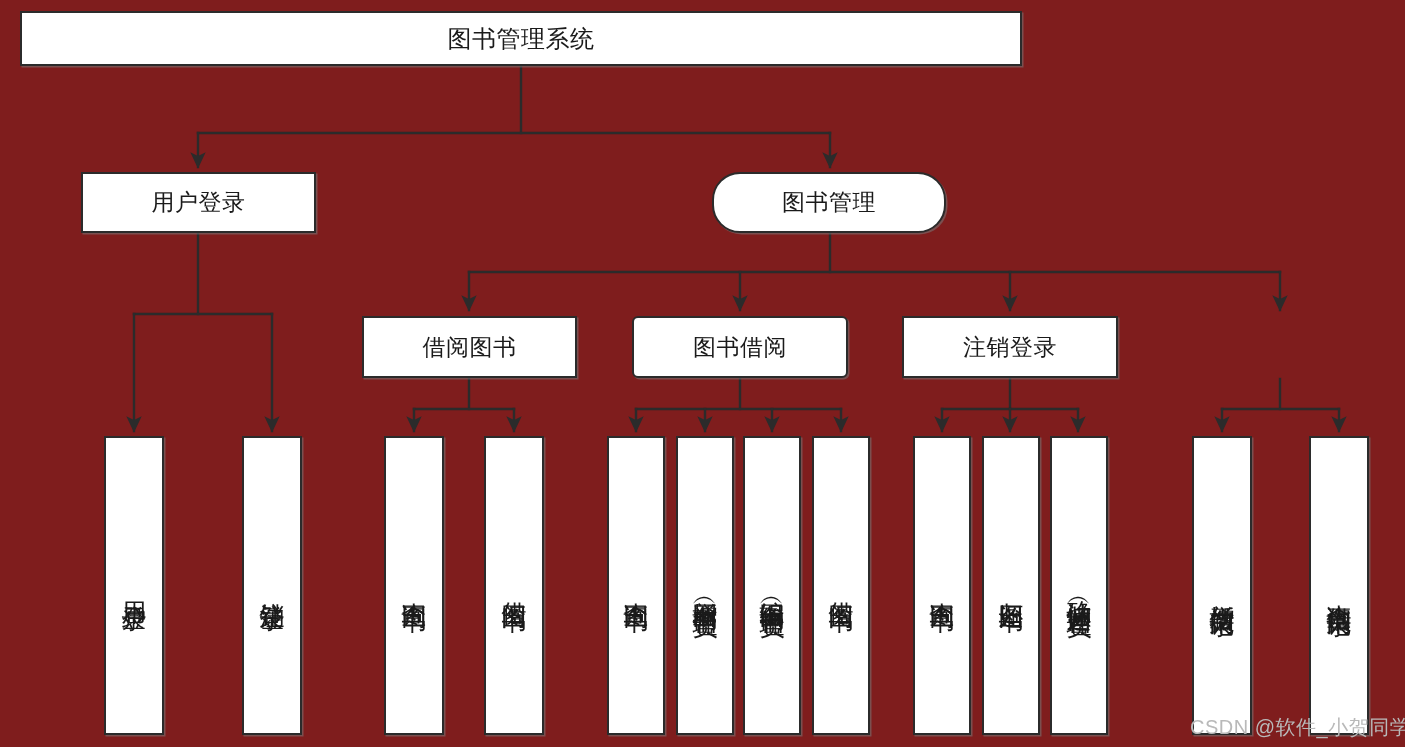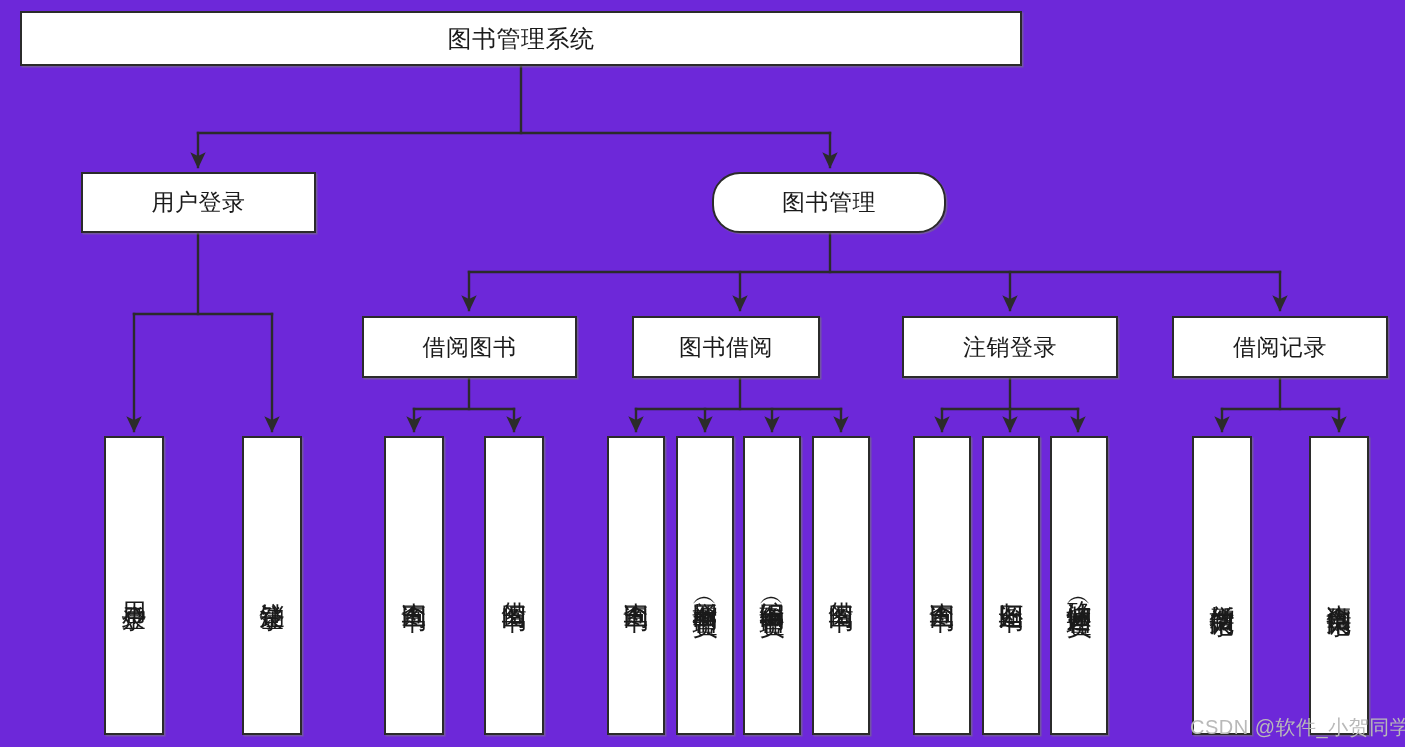--- a/index.html
+++ b/index.html
@@ -7,21 +7,21 @@
     padding: 0;
     background: #ffffff;
   }
   body {
     font-family: "Liberation Sans", "DejaVu Sans", sans-serif;
   }
   #canvas {
     position: relative;
     width: 1405px;
     height: 747px;
-    background: #6d28d9;
+    background: #7f1d1d;
     overflow: hidden;
   }
   #edges {
     position: absolute;
     left: 0;
     top: 0;
     width: 1405px;
     height: 747px;
     pointer-events: none;
   }
@@ -141,29 +141,26 @@
   <div class="node h" style="left:81px; top:172px; width:235px; height:61px;">
     <span class="label">用户登录</span>
   </div>
   <div class="node h" style="left:712px; top:172px; width:234px; height:61px;border-radius:28px;">
     <span class="label">图书管理</span>
   </div>
 
   <div class="node h" style="left:362px; top:316px; width:215px; height:62px;">
     <span class="label">借阅图书</span>
   </div>
-  <div class="node h" style="left:632px; top:316px; width:188px; height:62px;">
+  <div class="node h" style="left:632px; top:316px; width:216px; height:62px;border-radius:6px;">
     <span class="label">图书借阅</span>
   </div>
   <div class="node h" style="left:902px; top:316px; width:216px; height:62px;">
     <span class="label">注销登录</span>
   </div>
-  <div class="node h" style="left:1172px; top:316px; width:216px; height:62px;">
-    <span class="label">借阅记录</span>
-  </div>
 
   <div class="node v" style="left:104px; top:436px; width:60px; height:299px;">
     <span class="label">用户登录</span>
   </div>
   <div class="node v" style="left:242px; top:436px; width:60px; height:299px;">
     <span class="label">注销登录</span>
   </div>
 
   <div class="node v" style="left:384px; top:436px; width:60px; height:299px;">
     <span class="label">查询图书</span>

